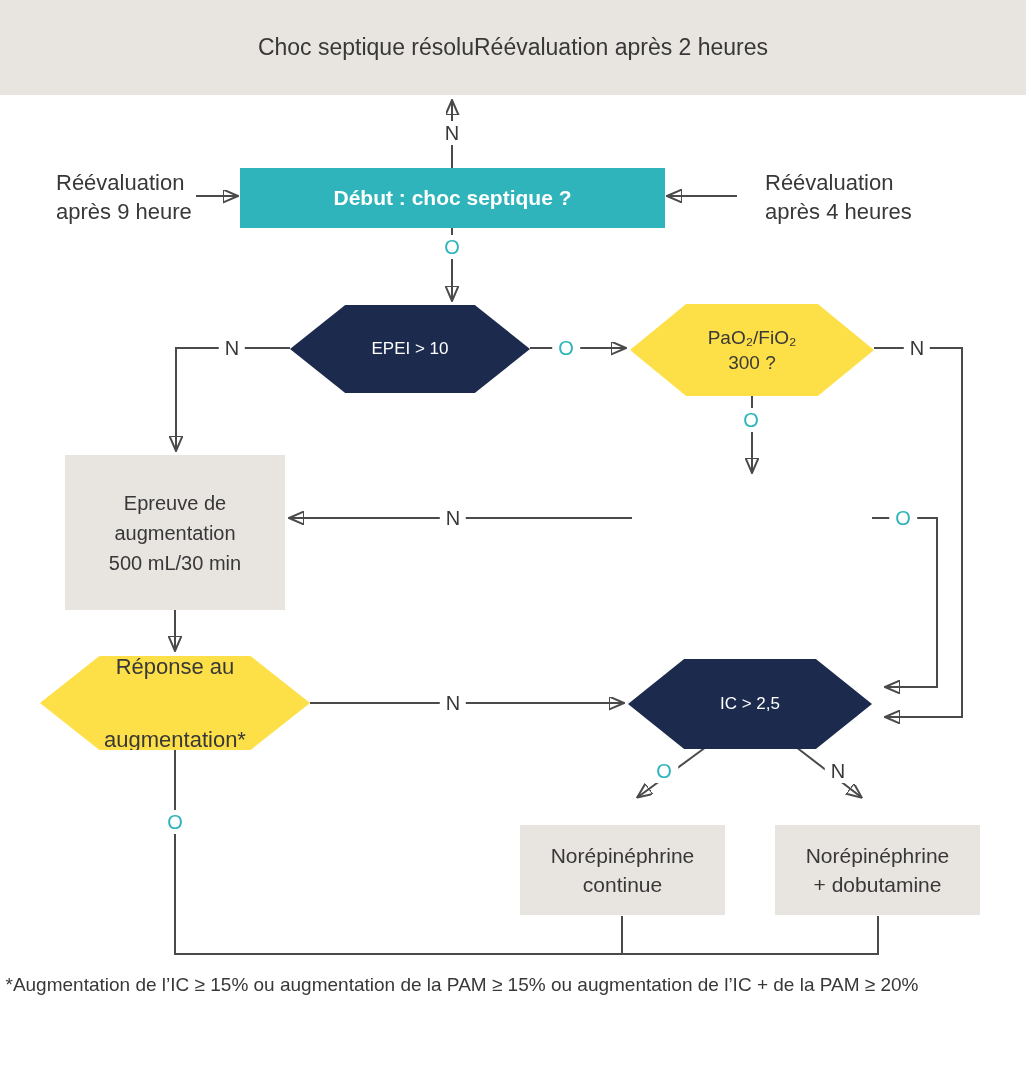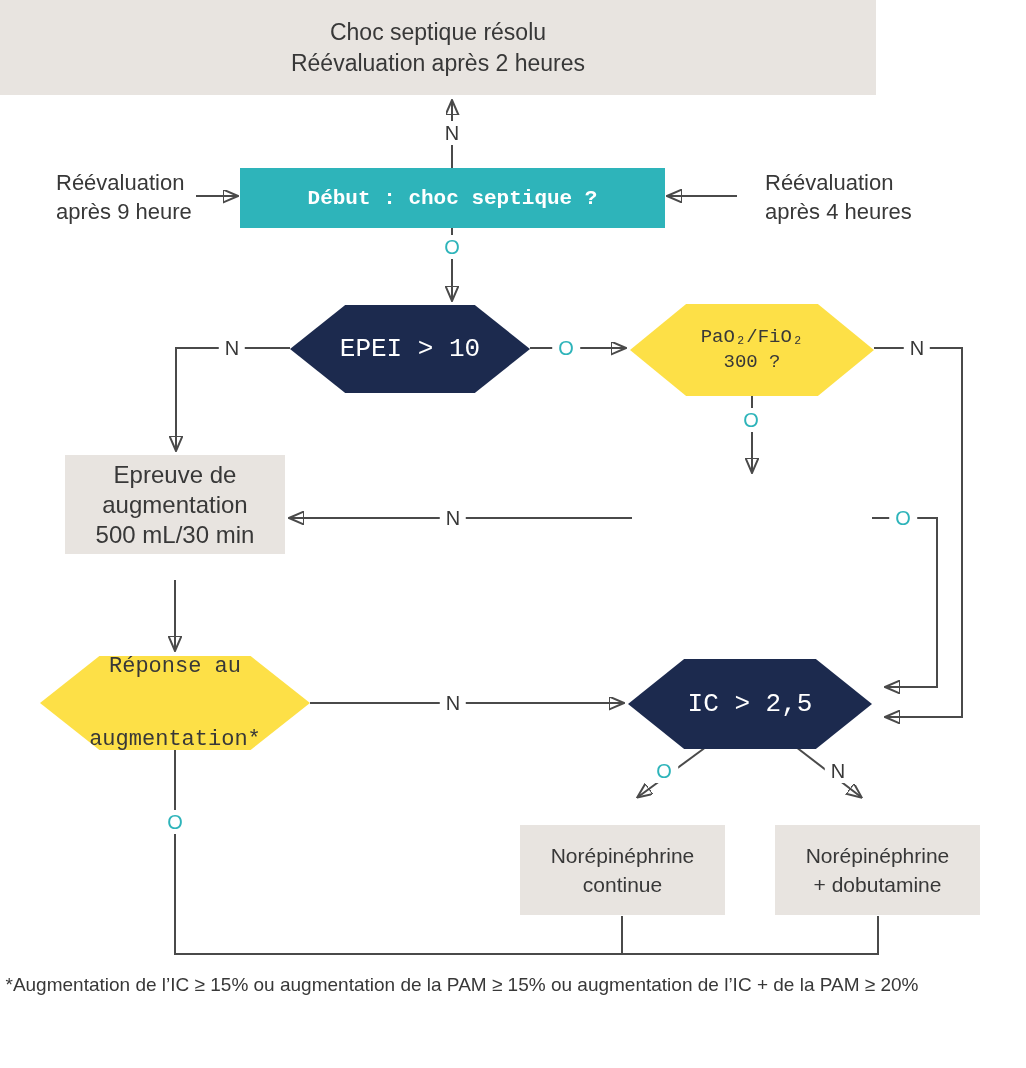--- a/index.html
+++ b/index.html
@@ -1,26 +1,26 @@
 <!DOCTYPE html>
 <html><head>
 <meta charset="utf-8">
 <style>
   html,body{margin:0;padding:0;background:#ffffff;}
   .stage{position:relative;width:1026px;height:1068px;background:#ffffff;overflow:hidden;
     font-family:"Liberation Sans","DejaVu Sans",sans-serif;color:#383838;}
   .connectors{position:absolute;left:0;top:0;}
   .connectors path{stroke:#4A4A4A;stroke-width:2;fill:none;}
-  .banner{position:absolute;left:0;top:0;width:876px;height:95px;background:#E8E4E0;
-    display:flex;flex-direction:column;align-items:center;justify-content:center;
+  .banner{position:absolute;left:0;top:0;width:1026px;height:95px;background:#E8E4E0;
+    display:flex;flex-direction:row;align-items:center;justify-content:center;
     font-size:23px;line-height:31px;}
   .node{position:absolute;display:flex;flex-direction:column;align-items:center;
-    justify-content:center;text-align:center;font-family:Liberation Mono, monospace;}
+    justify-content:center;text-align:center;}
   .start{background:#2EB4BA;color:#ffffff;font-weight:bold;font-size:21px;}
-  .hex-navy{background:#1C2A4E;color:#ffffff;font-size:26px;}
+  .hex-navy{background:#1C2A4E;color:#ffffff;font-size:17px;}
   .hex-gray{background:#fde047;color:#383838;}
   .hex{clip-path:polygon(23% 0,77% 0,100% 50%,77% 100%,23% 100%,0 50%);}
   .hex-wide{clip-path:polygon(22% 0,78% 0,100% 50%,78% 100%,22% 100%,0 50%);}
   .box{position:absolute;background:#E8E4E0;display:flex;flex-direction:column;
     align-items:center;justify-content:center;text-align:center;}
   .sidelabel{position:absolute;font-size:22px;line-height:29px;margin-left:20px;}
   .branch{position:absolute;transform:translate(-50%,-50%);background:#ffffff;
     padding:2px 6px;font-size:20px;line-height:1;}
   .branch-yes{color:#2EB4BA;}
   .branch-no{color:#383838;}
@@ -77,21 +77,21 @@
   <div class="node hex hex-navy" style="left:290px;top:305px;width:240px;height:88px;">
     <div>EPEI &gt; 10</div>
   </div>
 
   <div class="node hex hex-gray" style="left:630px;top:304px;width:244px;height:92px;font-size:19px;line-height:25px;">
     <div>PaO₂/FiO₂</div>
     <div>300 ?</div>
   </div>
 
 
-  <div class="box" style="left:65px;top:455px;width:220px;height:99px;font-size:24px;line-height:30px;">
+  <div class="box" style="left:65px;top:455px;width:220px;height:155px;font-size:20px;line-height:30px;">
     <div>Epreuve de</div>
     <div>augmentation</div>
     <div>500 mL/30 min</div>
   </div>
 
   <div class="node hex-wide hex-gray" style="left:40px;top:656px;width:270px;height:94px;font-size:22px;line-height:29px;gap:44px;">
     <div>Réponse au</div>
     <div>augmentation*</div>
   </div>
 

